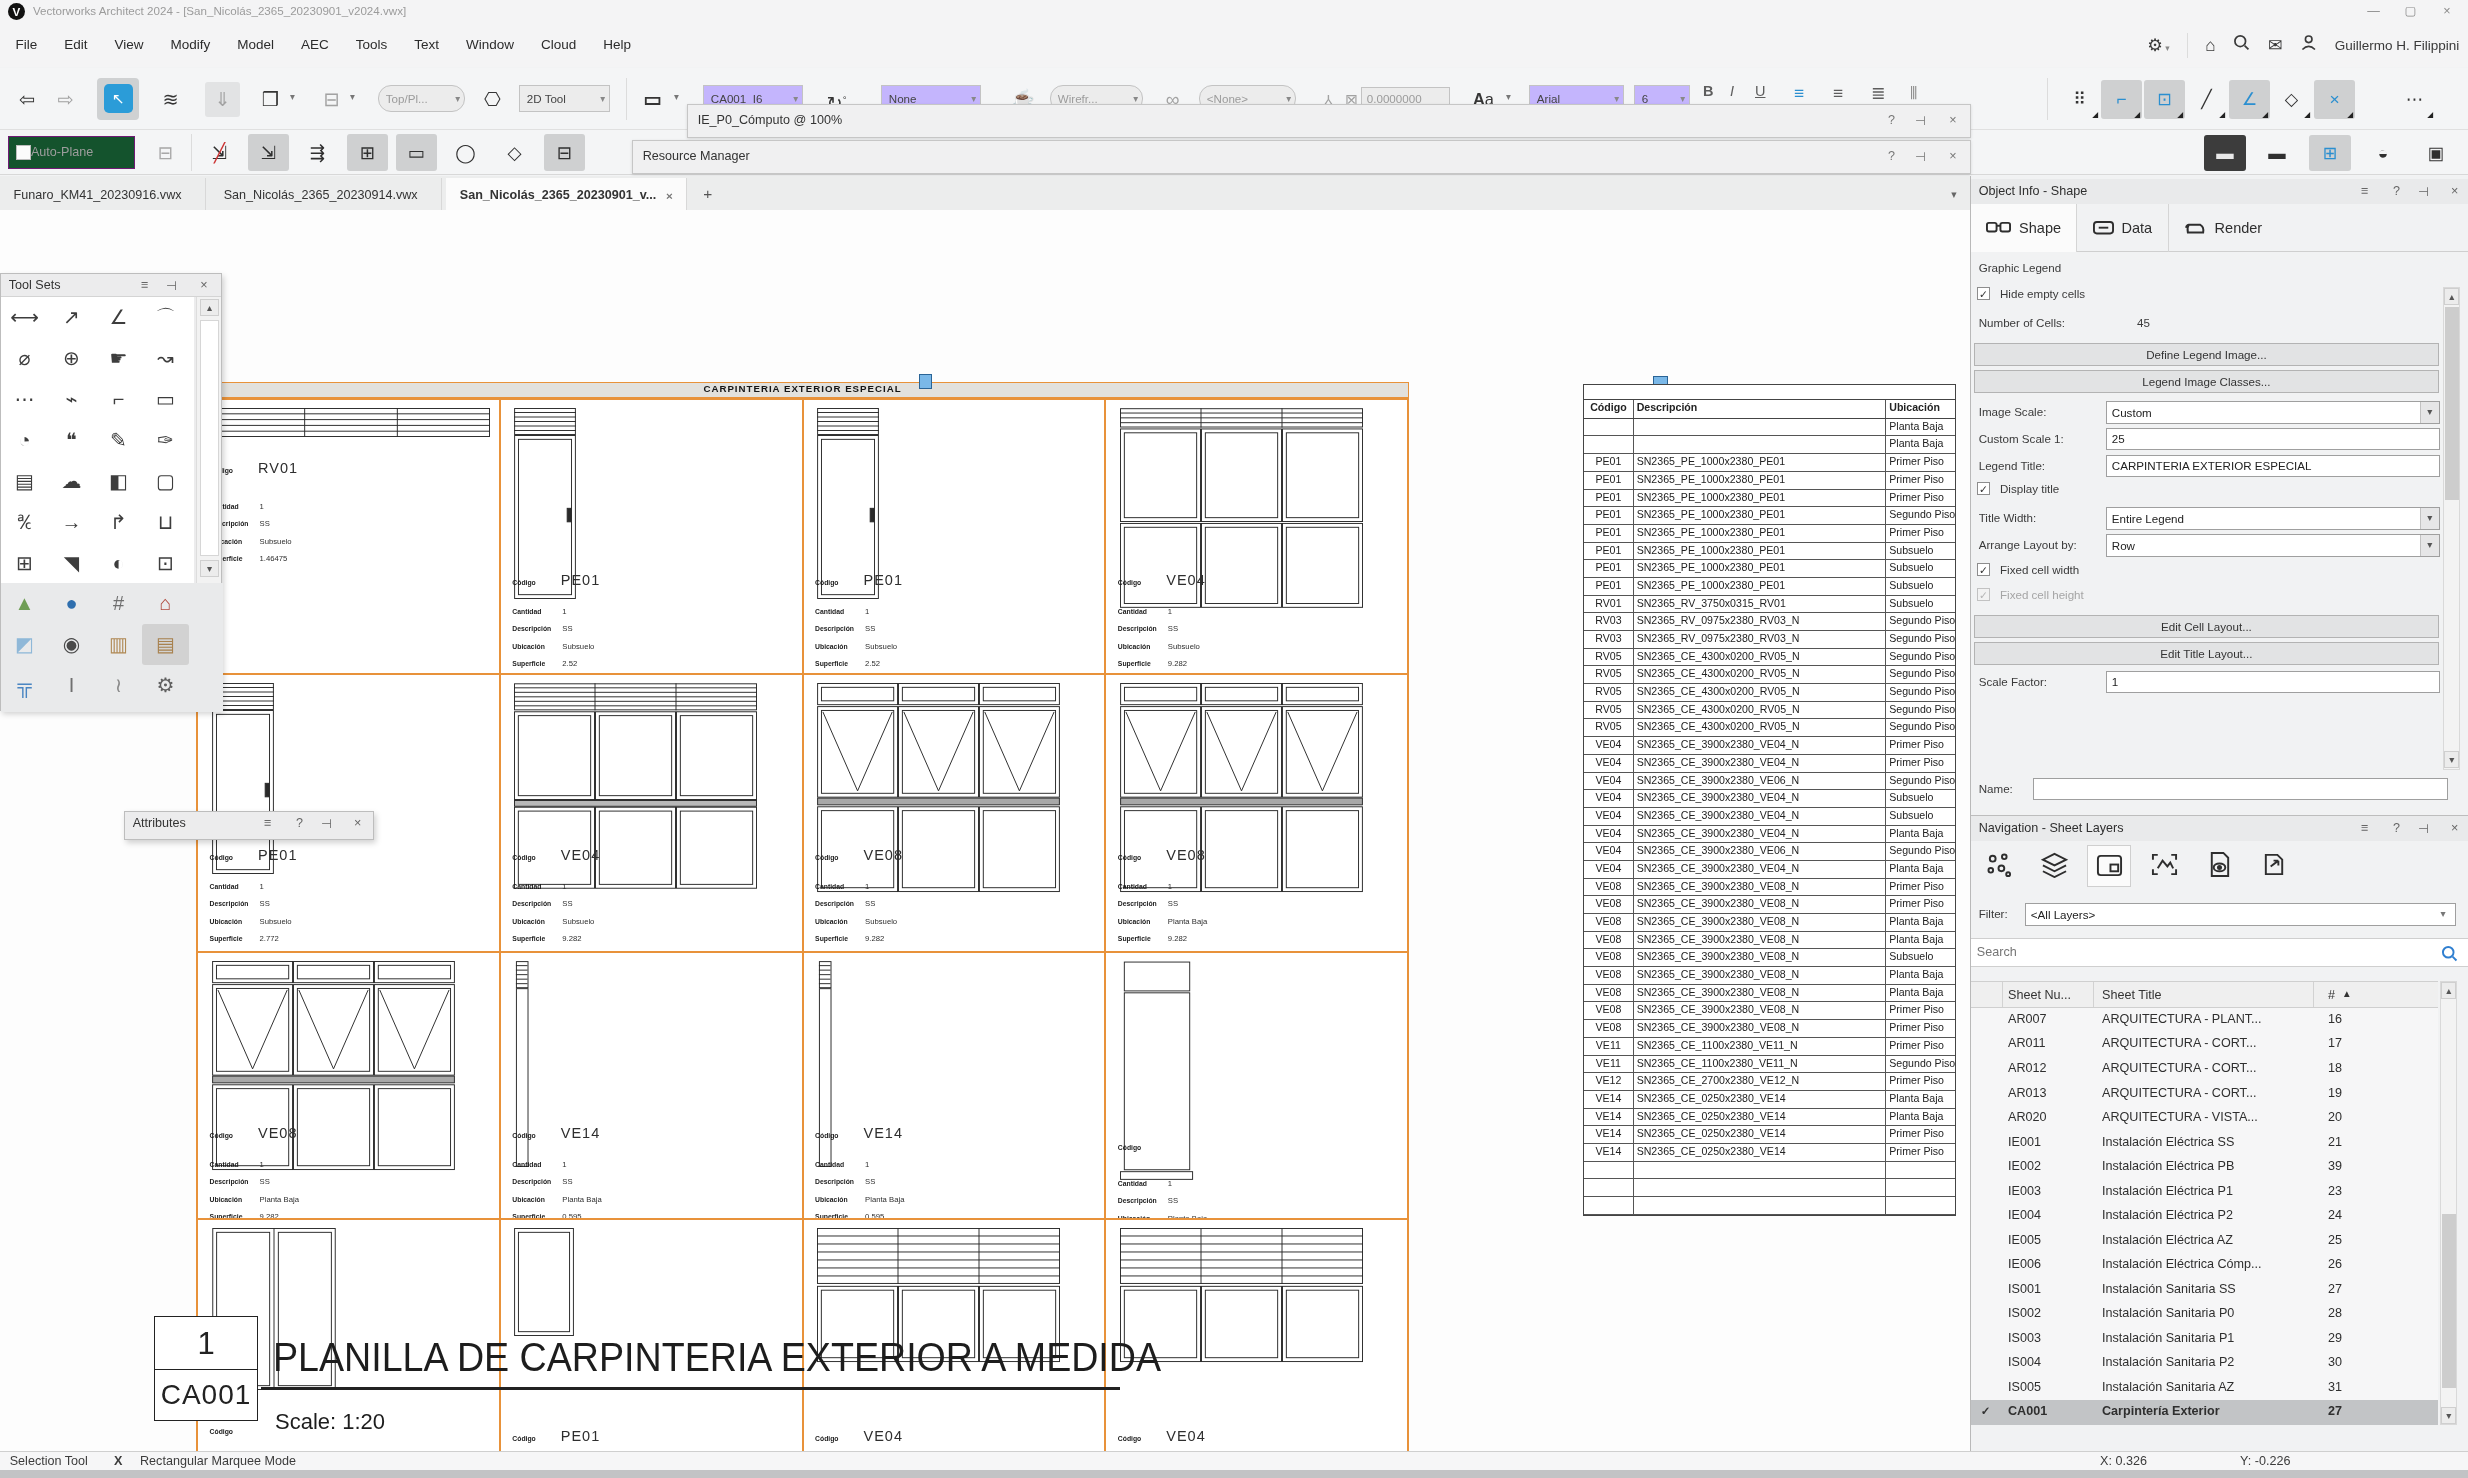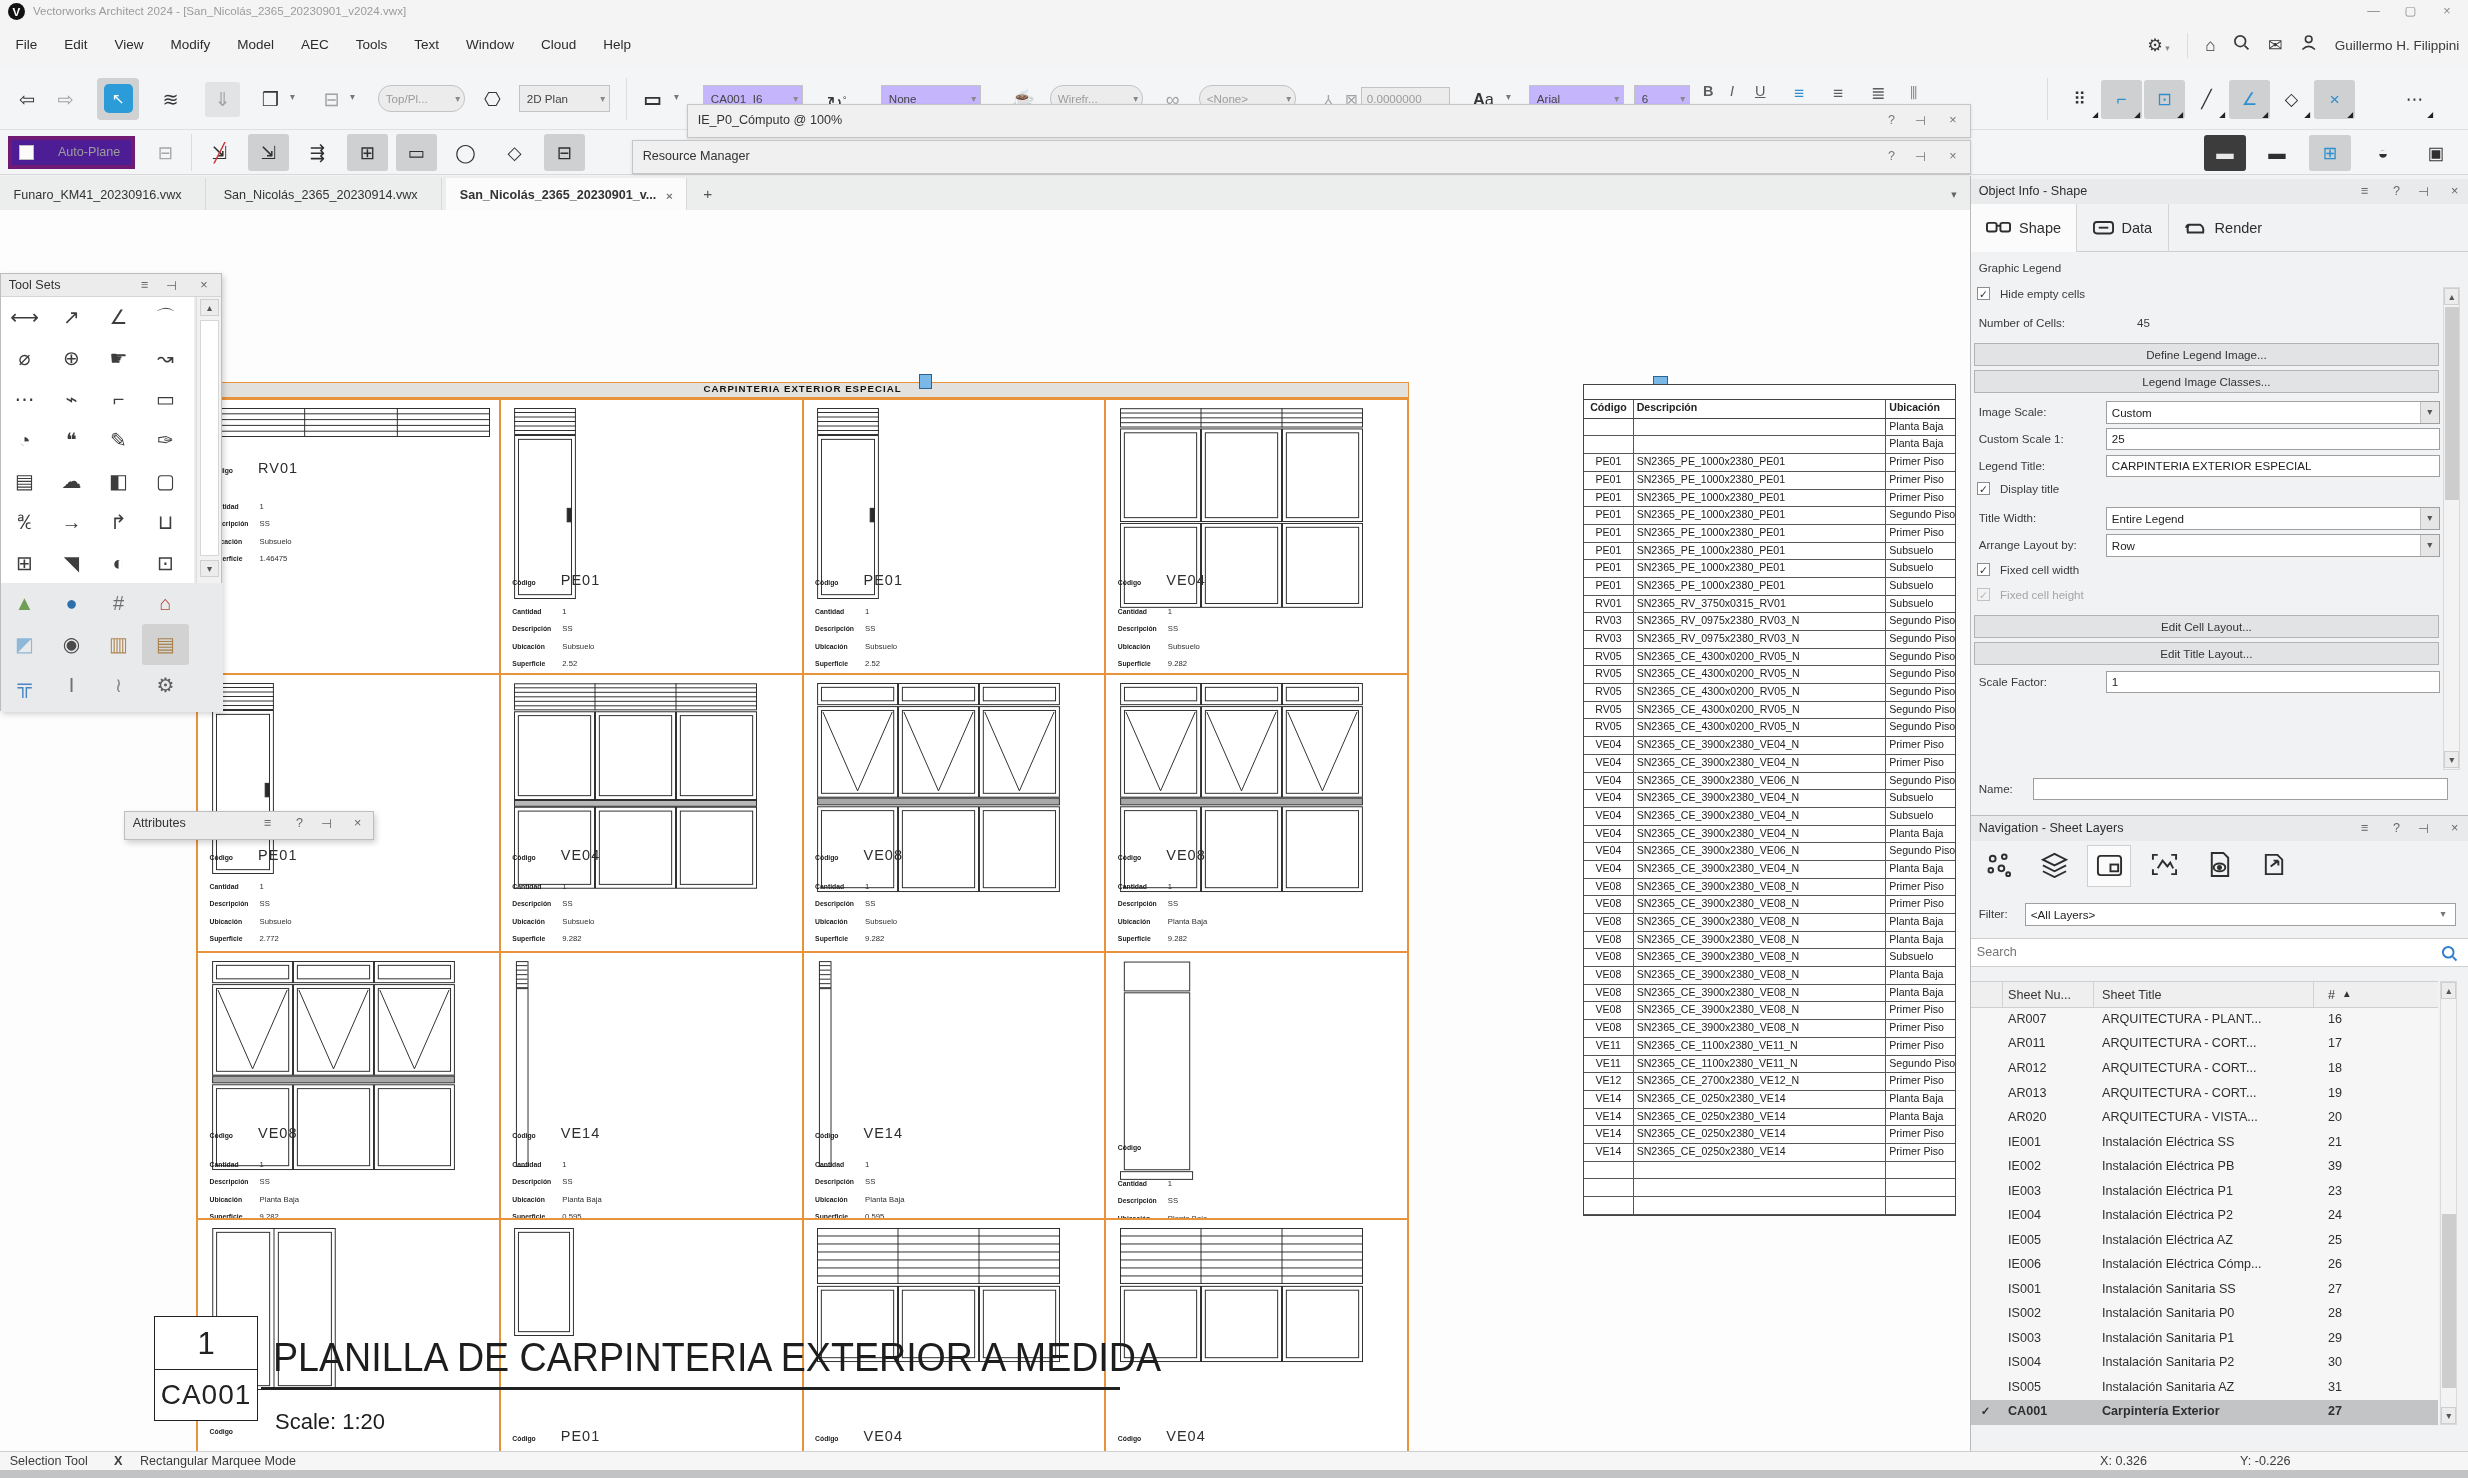--- a/index.html
+++ b/index.html
@@ -28,21 +28,21 @@
   .t-sep { position:absolute; top:9.7px; width:1px; height:42px; background:#dcdcdc; }
   #sel-tool { position:absolute; left:97px; top:9.7px; width:42px; height:42px; background:#cfd1d2; border-radius:3.9px; }
   #sel-tool .inner { position:absolute; left:6.8px; top:6.8px; width:29px; height:29px; background:#2b9cd8; border-radius:4.8px; color:#fff; font-size:15.4px; text-align:center; line-height:29px; }
   .snap { position:absolute; top:11.6px; width:41px; height:39px; text-align:center; line-height:39px; font-size:17.4px; color:#333; }
   .snap.sel { background:#cfd0d1; border-radius:2.9px; color:#2b8fd0; }
   .snap::after { content:"◢"; position:absolute; right:1.9px; bottom:0px; font-size:7.7px; color:#222; line-height:7.7px; }
   .t-field { position:absolute; top:19.3px; height:23px; background:#ececec; border:1px solid #c3c3c3; color:#9b9b9b; font-size:11.6px; padding:0 4.8px; width:89px; font-family:"Liberation Sans",sans-serif; }
   .fmt { position:absolute; top:15.4px; font-size:14.5px; color:#5d5d5d; }
   
   #toolbar2 { position:absolute; left:0; top:130px; width:2469px; height:45px; background:#f4f5f6; border-bottom:1px solid #d8d8d8; }
-  #auto-plane { position:absolute; left:7.7px; top:5.8px; width:127px; height:33px; border:4px solid #701a75; background:#4c1d95; display:flex; align-items:center; gap:24px; padding:0 7.7px; }
+  #auto-plane { position:absolute; left:7.7px; top:5.8px; width:127px; height:33px; border:1px solid #701a75; background:#14532d; display:flex; align-items:center; gap:0; padding:0 7.7px; }
   #auto-plane .cb { width:14.5px; height:14.5px; border:1px solid #bdbdbd; background:#fbfbfb; }
   #auto-plane .lbl { font-size:12.6px; color:#9d9d9d; }
   .mode { position:absolute; top:3.9px; width:41px; height:37px; text-align:center; line-height:37px; font-size:18.3px; color:#2f2f2f; }
   .mode.sel { background:#cfd0d1; border-radius:2.9px; }
   .mode .slash { display:none; }
   .mode .slash.show { display:block; position:absolute; left:0; top:0; width:100%; height:100%; color:#cc3434; line-height:37px; }
   .vicon { position:absolute; top:4.8px; width:42px; height:36px; text-align:center; line-height:36px; font-size:17.4px; color:#2f2f2f; }
   .vicon.sel { background:#cfd0d1; border-radius:2.9px; color:#2b8fd0; }
   
   .float-bar { position:absolute; height:34px; background:#f0f0f1; border:1px solid #c6c6c6; box-shadow:0 1px 2.9px rgba(0,0,0,.12); }
@@ -174,21 +174,21 @@
       <div class="inner">↖</div>
     </div>
   <span class="t-ic" style="left:153px;">≋</span>
   <span class="t-ic boxed gray" style="left:205px;">⇓</span>
   <span class="t-ic" style="left:253px;">❒</span>
   <span class="caret" style="left:290px;">▾</span>
   <span class="t-ic gray" style="left:314px;">⊟</span>
   <span class="caret" style="left:350px;">▾</span>
   <div class="t-dd dis" style="left:378px;width:87px;">Top/Pl...</div>
   <span class="t-ic" style="left:475px;">⎔</span>
-  <div class="t-dd" style="left:519px;width:91px;">2D Plan</div>
+  <div class="t-dd" style="left:519px;width:91px;">2D Tool</div>
   <div class="t-sep" style="left:626px;"></div>
   <span class="t-ic" style="left:635px;font-weight:bold;">▭</span>
   <span class="caret" style="left:674px;">▾</span>
   <div class="t-dd white" style="left:703px;width:100px;">CA001_I6</div>
   <span class="t-ic" style="left:819px;">↻<span style="font-size:9.7px;vertical-align:super;">°</span></span>
   <div class="t-dd white" style="left:881px;width:100px;">None</div>
   <span class="t-ic gray" style="left:1006px;">☕</span>
   <div class="t-dd dis" style="left:1050px;width:93px;">Wirefr...</div>
   <span class="t-ic gray" style="left:1155px;">∞</span>
   <div class="t-dd dis" style="left:1199px;width:97px;">&lt;None&gt;</div>

